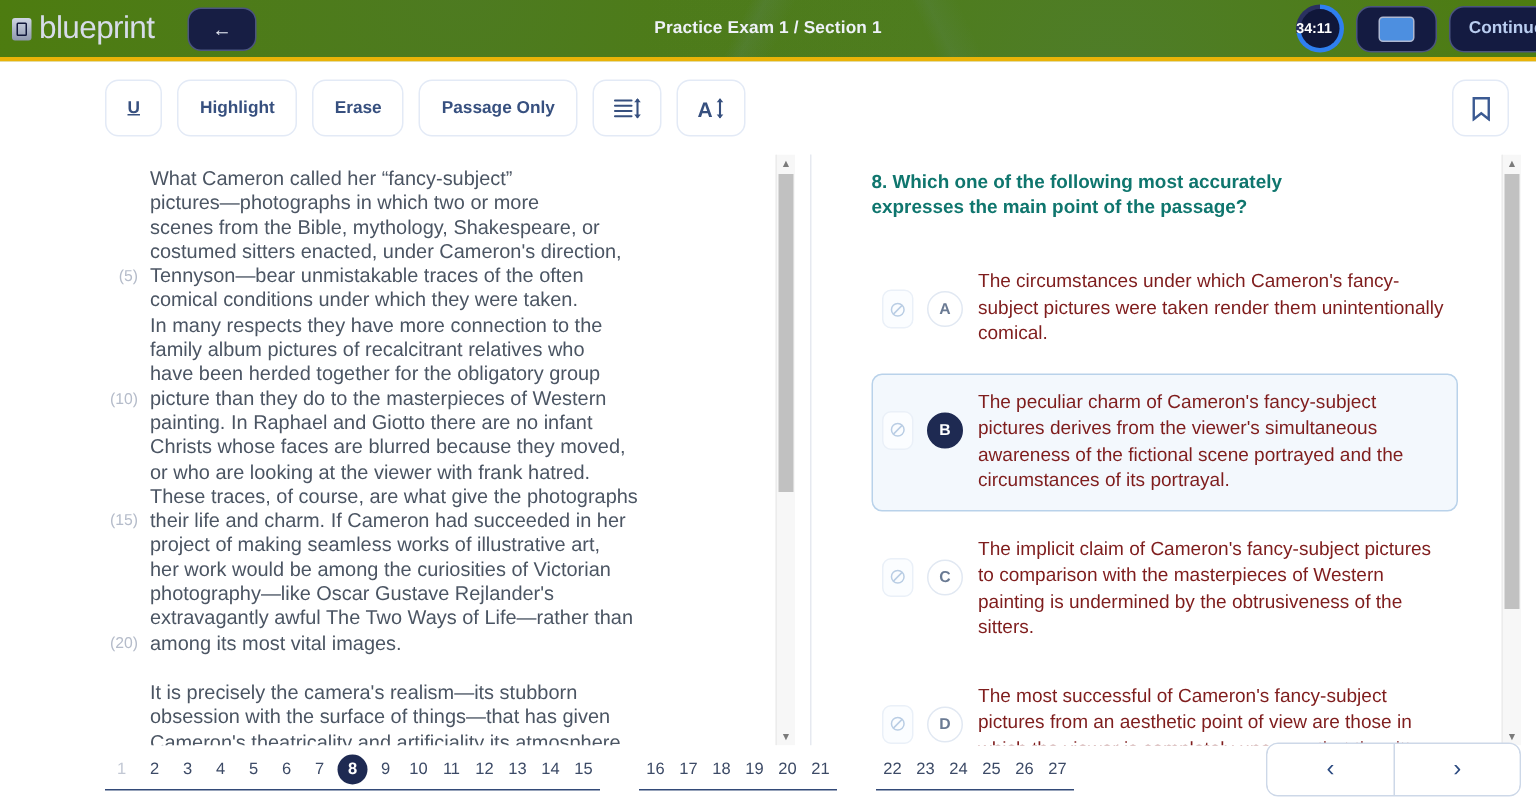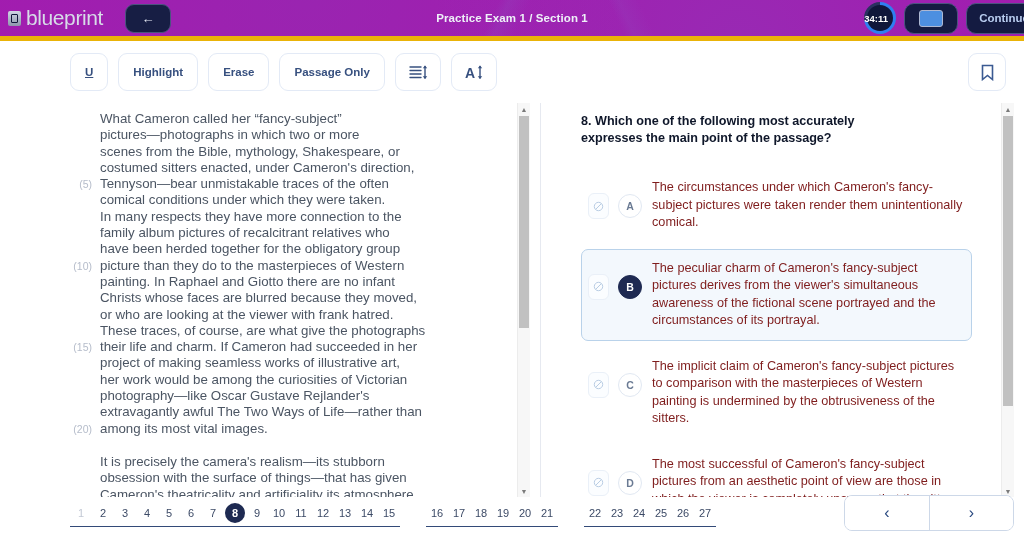--- a/index.html
+++ b/index.html
@@ -7,25 +7,25 @@
     width: 1024px; height: 533px;
     font-family: "Liberation Sans", sans-serif;
     background: #ffffff;
     overflow: hidden;
   }
 
   
   .header {
     position: relative;
     height: 41px;
-    background: #a21caf;
+    background: #4d7c0f;
     display: flex;
     align-items: center;
     overflow: hidden;
-    border-bottom: 5px solid #eab308;
+    border-bottom: 3px solid #eab308;
   }
   .header-pattern {
     position: absolute; inset: 0;
     background-image:
       linear-gradient(115deg, transparent 48%, rgba(120,150,220,.09) 49%, transparent 51%),
       linear-gradient(65deg, transparent 60%, rgba(120,150,220,.07) 61%, transparent 63%),
       radial-gradient(circle at 72% 120%, rgba(90,130,210,.13), transparent 42%),
       radial-gradient(circle at 30% -20%, rgba(80,110,190,.10), transparent 45%);
     pointer-events: none;
   }
@@ -227,21 +227,21 @@
     display: flex; align-items: center; justify-content: center;
     color: #7b7b7b; font-size: 7px;
   }
   .sbar .arr.up { top: 0; }
   .sbar .arr.down { bottom: 0; }
 
   
   .q-stem {
     font-size: 12.6px;
     font-weight: 700;
-    color: #0f172a;
+    color: #0f766e;
     line-height: 16.5px;
     padding: 10px 60px 0 0;
     max-width: 350px;
   }
   .choices { margin-top: 22px; padding-right: 52px; }
   .choice {
     display: flex;
     align-items: flex-start;
     padding: 10px 8px 10px 6px;
     border: 1px solid transparent;

